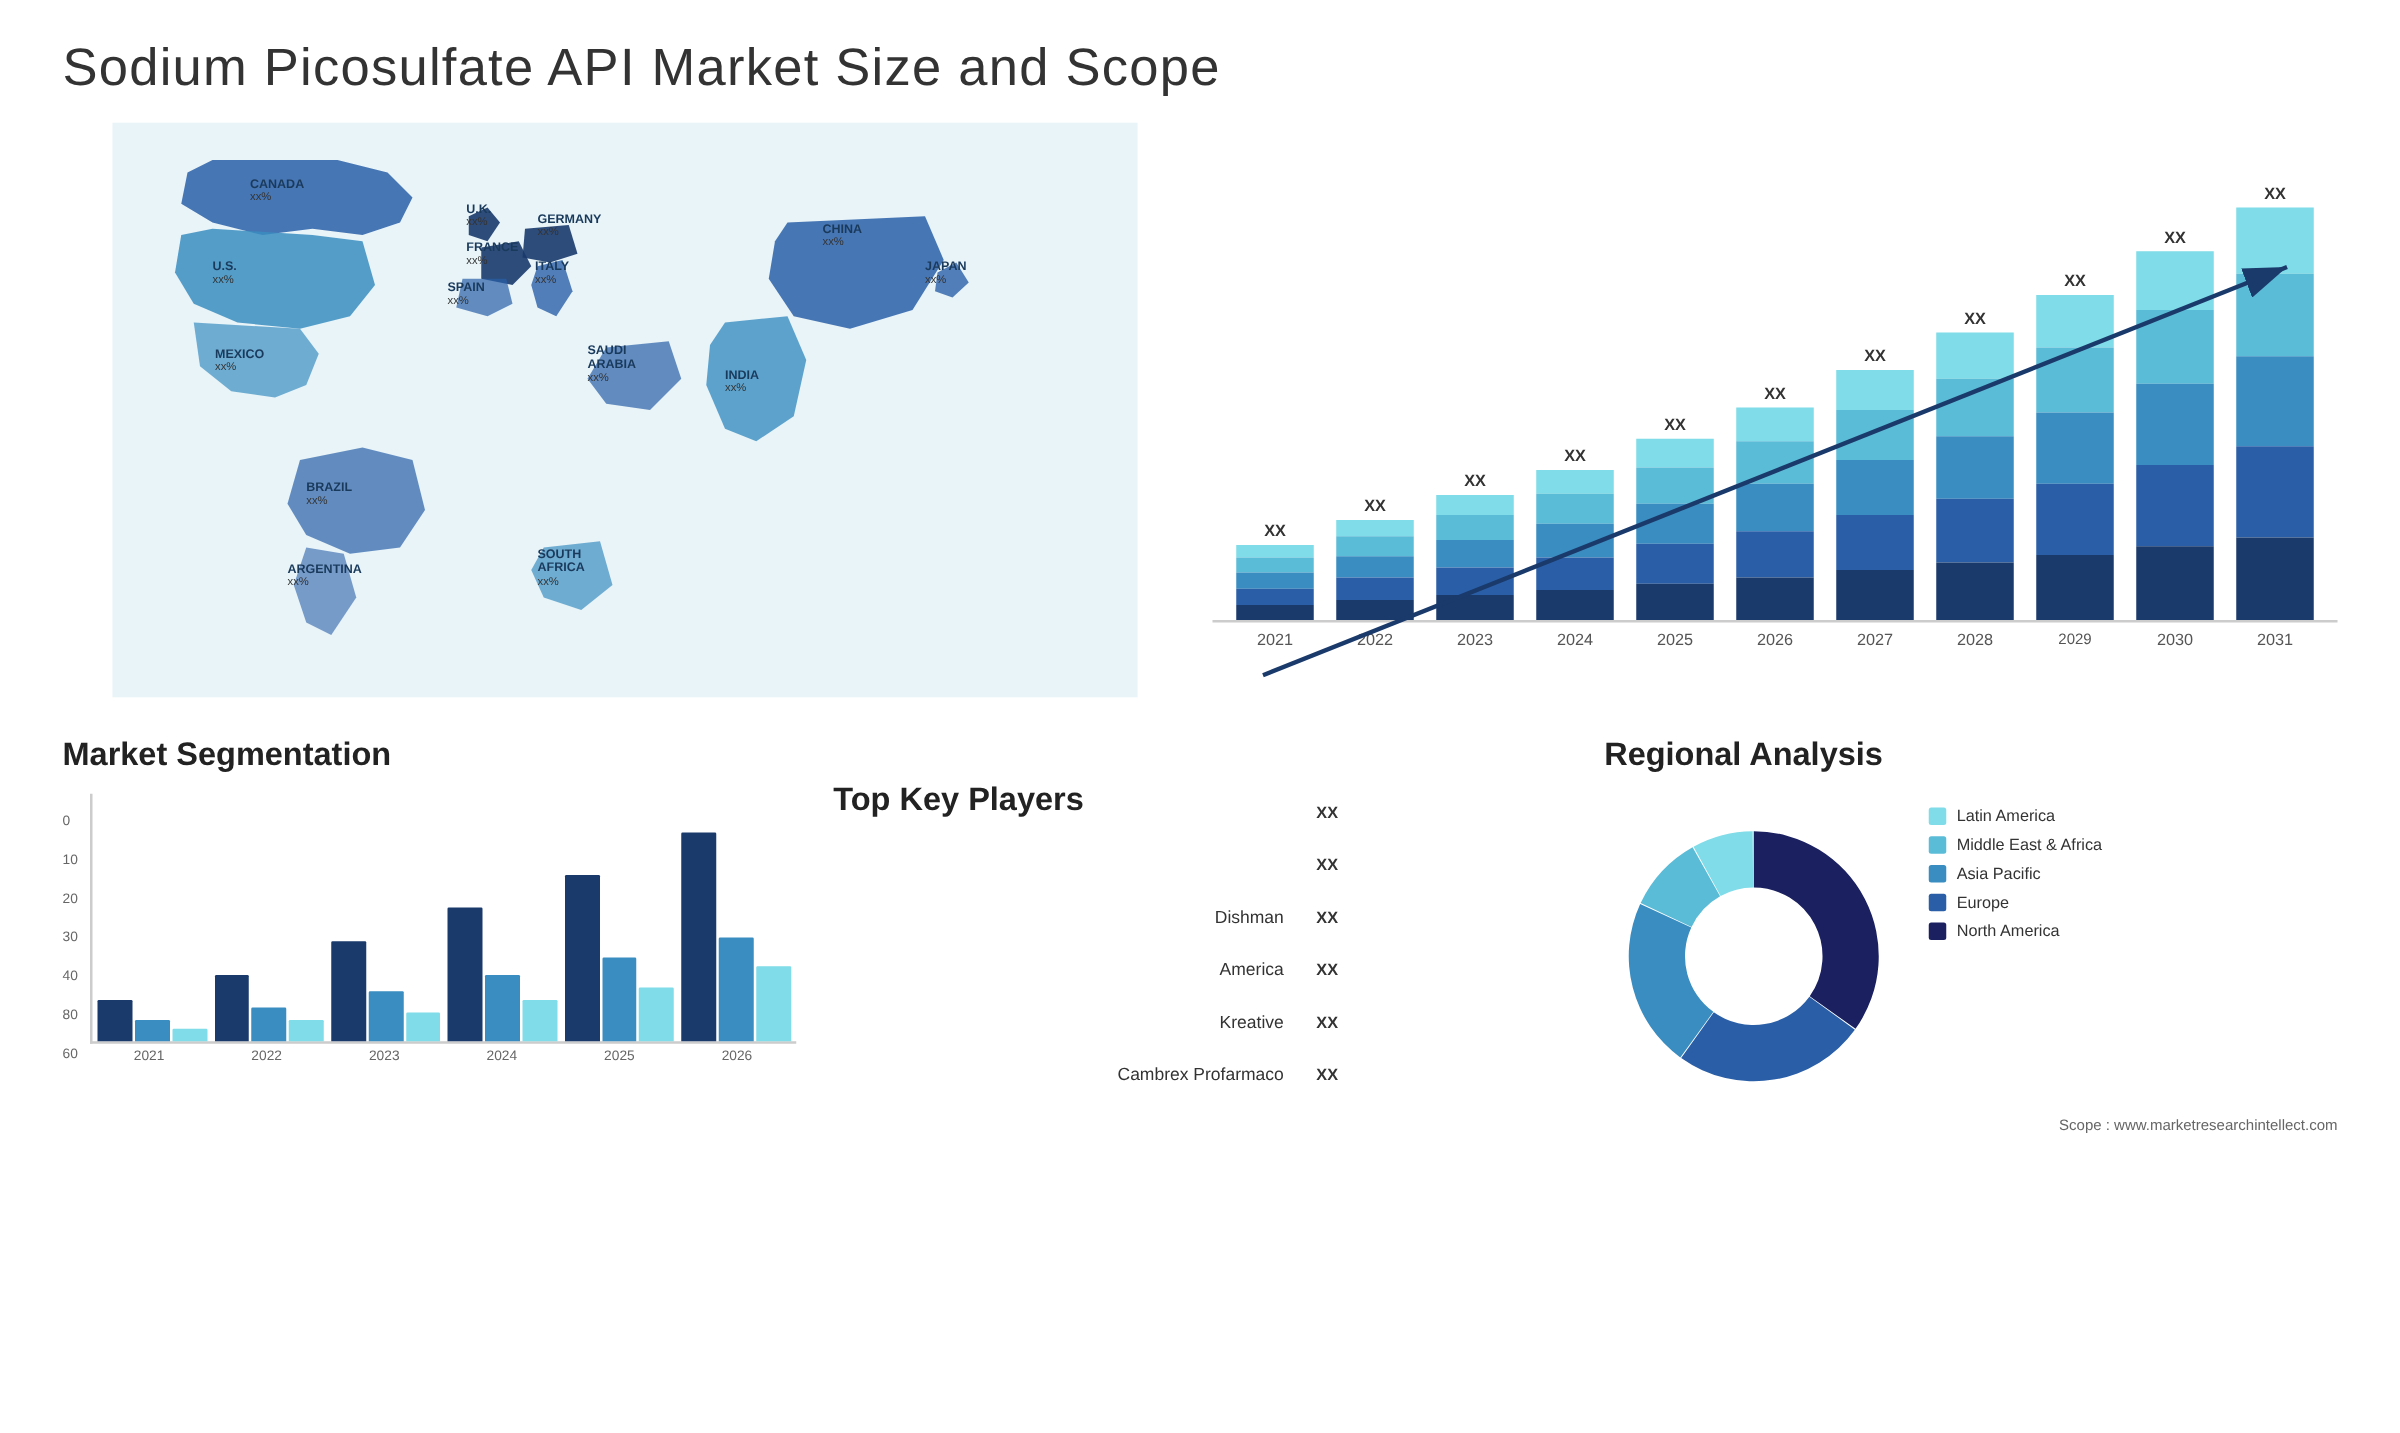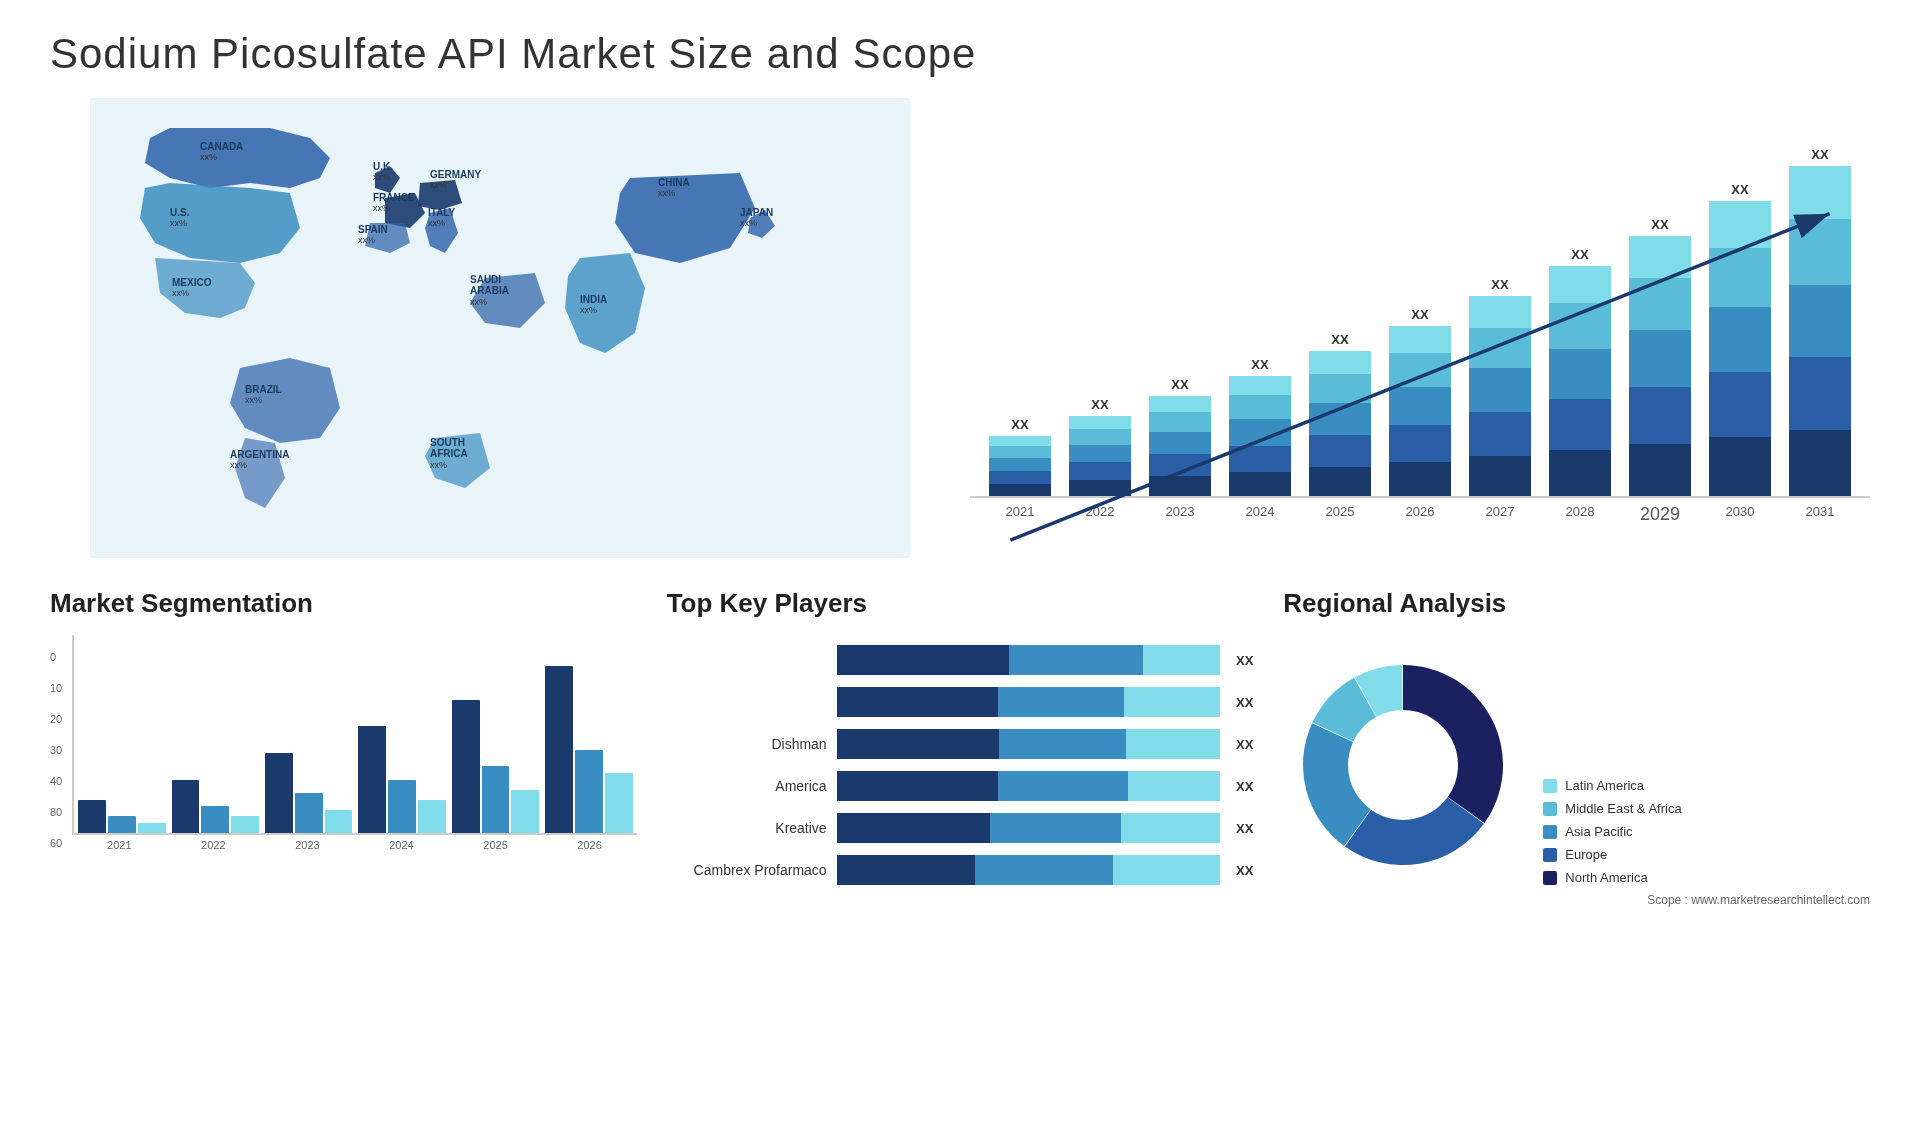--- a/index.html
+++ b/index.html
@@ -191,21 +191,21 @@
     }
     .legend-dot {
       width: 12px;
       height: 12px;
       border-radius: 50%;
     }
 
     
     .players-section {
       display: flex;
-      flex-direction: column;
+      margin-top: 36px;
     }
     .players-chart {
       margin-top: 10px;
     }
     .player-row {
       display: flex;
       align-items: center;
       margin-bottom: 12px;
       gap: 10px;
     }
@@ -234,21 +234,21 @@
       margin-left: 6px;
     }
 
     
     .regional-section {
       display: flex;
       flex-direction: column;
     }
     .donut-area {
       display: flex;
-      align-items: flex-end;
+      align-items: flex-start;
       gap: 20px;
       margin-top: 10px;
     }
     .donut-svg {
       flex-shrink: 0;
     }
     .regional-legend {
       display: flex;
       flex-direction: column;
       gap: 8px;
@@ -500,21 +500,21 @@
 
         <div class="chart-x-labels" id="chart-x-labels">
         <span style="font-size: 13px; color: rgb(85, 85, 85); flex: 1 1 0%; text-align: center;">2021</span>
             <span style="font-size: 13px; color: rgb(85, 85, 85); flex: 1 1 0%; text-align: center;">2022</span>
             <span style="font-size: 13px; color: rgb(85, 85, 85); flex: 1 1 0%; text-align: center;">2023</span>
             <span style="font-size: 13px; color: rgb(85, 85, 85); flex: 1 1 0%; text-align: center;">2024</span>
             <span style="font-size: 13px; color: rgb(85, 85, 85); flex: 1 1 0%; text-align: center;">2025</span>
             <span style="font-size: 13px; color: rgb(85, 85, 85); flex: 1 1 0%; text-align: center;">2026</span>
             <span style="font-size: 13px; color: rgb(85, 85, 85); flex: 1 1 0%; text-align: center;">2027</span>
             <span style="font-size: 13px; color: rgb(85, 85, 85); flex: 1 1 0%; text-align: center;">2028</span>
-            <span style="font-size: 18px; color: rgb(85, 85, 85); flex: 1 1 0%; text-align: center;">2029</span>
+            <span style="font-size: 12px; color: rgb(85, 85, 85); flex: 1 1 0%; text-align: center;">2029</span>
             <span style="font-size: 13px; color: rgb(85, 85, 85); flex: 1 1 0%; text-align: center;">2030</span>
             <span style="font-size: 13px; color: rgb(85, 85, 85); flex: 1 1 0%; text-align: center;">2031</span>
           </div>
       </div>
     </div>
   </div>
 
   <div class="bottom-section">
 
     <div class="segmentation-section">

